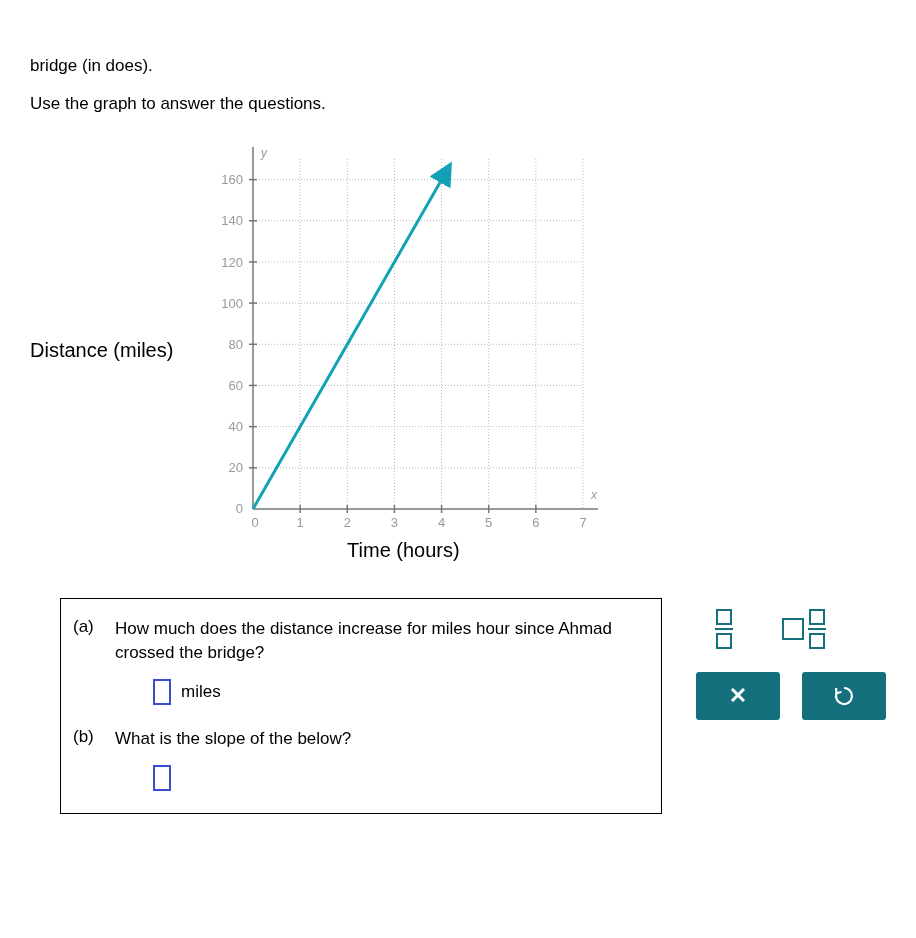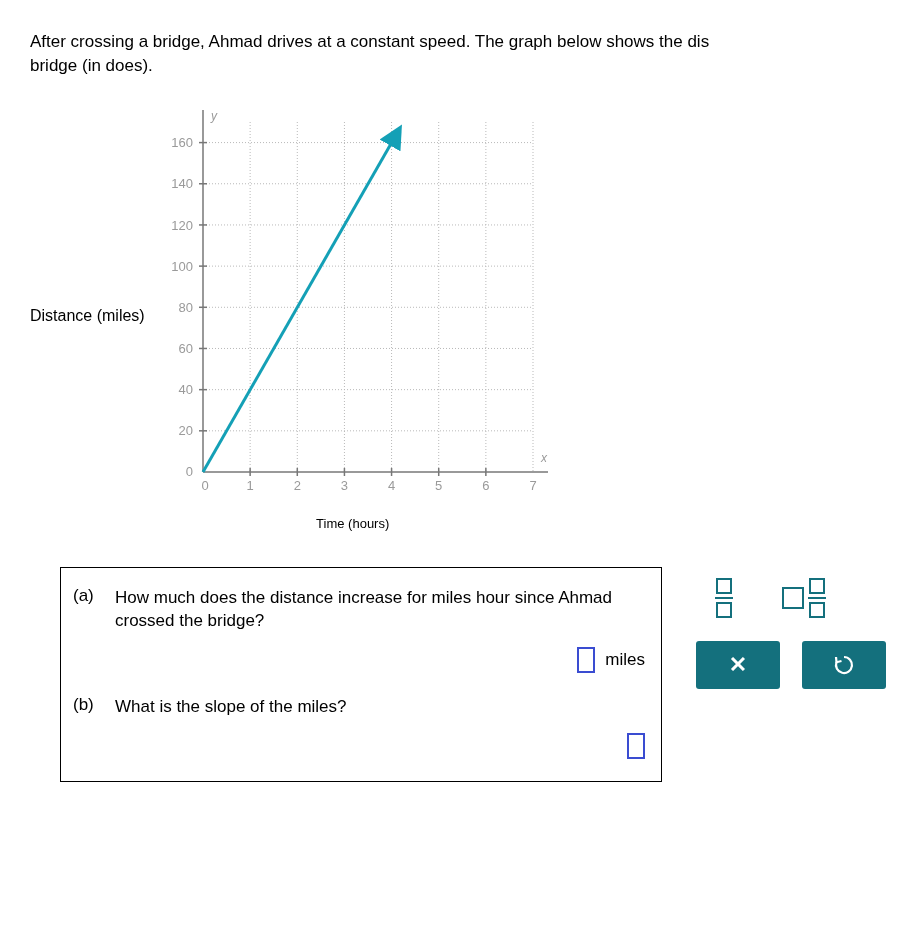--- a/index.html
+++ b/index.html
@@ -15,27 +15,27 @@
     }
     .content { padding: 30px 30px 0 30px; }
     .problem-text { margin-bottom: 14px; line-height: 1.4; }
     .chart-area {
       display: flex;
       align-items: center;
       margin-top: 24px;
       margin-bottom: 36px;
     }
     .yaxis-label {
-      font-size: 16px;
-      margin-right: 8px;
+      font-size: 20px;
+      margin-right: 30px;
       white-space: nowrap;
     }
     .chart-col { display: flex; flex-direction: column; align-items: center; }
     svg.chart { display: block; }
-    .xaxis-label { font-size: 13px; margin-top: 14px; }
+    .xaxis-label { font-size: 20px; }
     .qa-row {
       display: flex;
       align-items: flex-start;
       gap: 34px;
       margin-left: 30px;
     }
     .question-box {
       border: 1px solid #000;
       width: 606px;
       padding: 18px 16px 22px 12px;
@@ -43,21 +43,20 @@
     .q-item { display: flex; gap: 12px; margin-bottom: 8px; }
     .q-label { min-width: 30px; }
     .q-text { line-height: 1.4; }
     .answer-line {
       display: flex;
       align-items: center;
       gap: 10px;
       margin-left: 80px;
       margin-top: 14px;
       margin-bottom: 22px;
-      justify-content: flex-end;
     }
     .answer-box {
       width: 18px;
       height: 26px;
       border: 2px solid #3a4cd1;
       background: #fff;
     }
     .tool-panel {
       display: flex;
       flex-direction: column;
@@ -106,23 +105,24 @@
       border: 2px solid #14707d;
     }
     .tool-row2 { display: flex; gap: 22px; }
     .x-icon { font-size: 22px; font-weight: bold; }
   </style>
 </head>
 <body>
 
 <div class="content">
   <p class="problem-text">
-    <span>After crossing a bridge, Ahmad drives at a constant speed. The graph below shows the dis</span><br>
+    <br>
     <span>bridge (in does).</span>
   </p>
+  <p class="problem-text">Use the graph to answer the questions.</p>
 
   <div class="chart-area">
     <div class="yaxis-label">Distance (miles)</div>
     <div class="chart-col">
       <svg class="chart" width="400" height="400" viewBox="0 0 400 400">
 
         <g stroke="#b9b9b9" stroke-width="1" stroke-dasharray="1,2">
           <line x1="97.14" y1="20" x2="97.14" y2="370"></line>
           <line x1="144.29" y1="20" x2="144.29" y2="370"></line>
           <line x1="191.43" y1="20" x2="191.43" y2="370"></line>
@@ -208,21 +208,21 @@
       <div class="q-item">
         <div class="q-label">(a)</div>
         <div class="q-text">How much does the distance increase for miles hour since Ahmad crossed the bridge?</div>
       </div>
       <div class="answer-line">
         <div class="answer-box"></div>
         <span>miles</span>
       </div>
       <div class="q-item">
         <div class="q-label">(b)</div>
-        <div class="q-text">What is the slope of the miles?</div>
+        <div class="q-text">What is the slope of the below?</div>
       </div>
       <div class="answer-line" style="margin-bottom:0;">
         <div class="answer-box"></div>
       </div>
     </div>
 
     <div class="tool-panel">
       <div class="tool-row">
         <div class="frac-btn">
           <div class="frac-stack">

